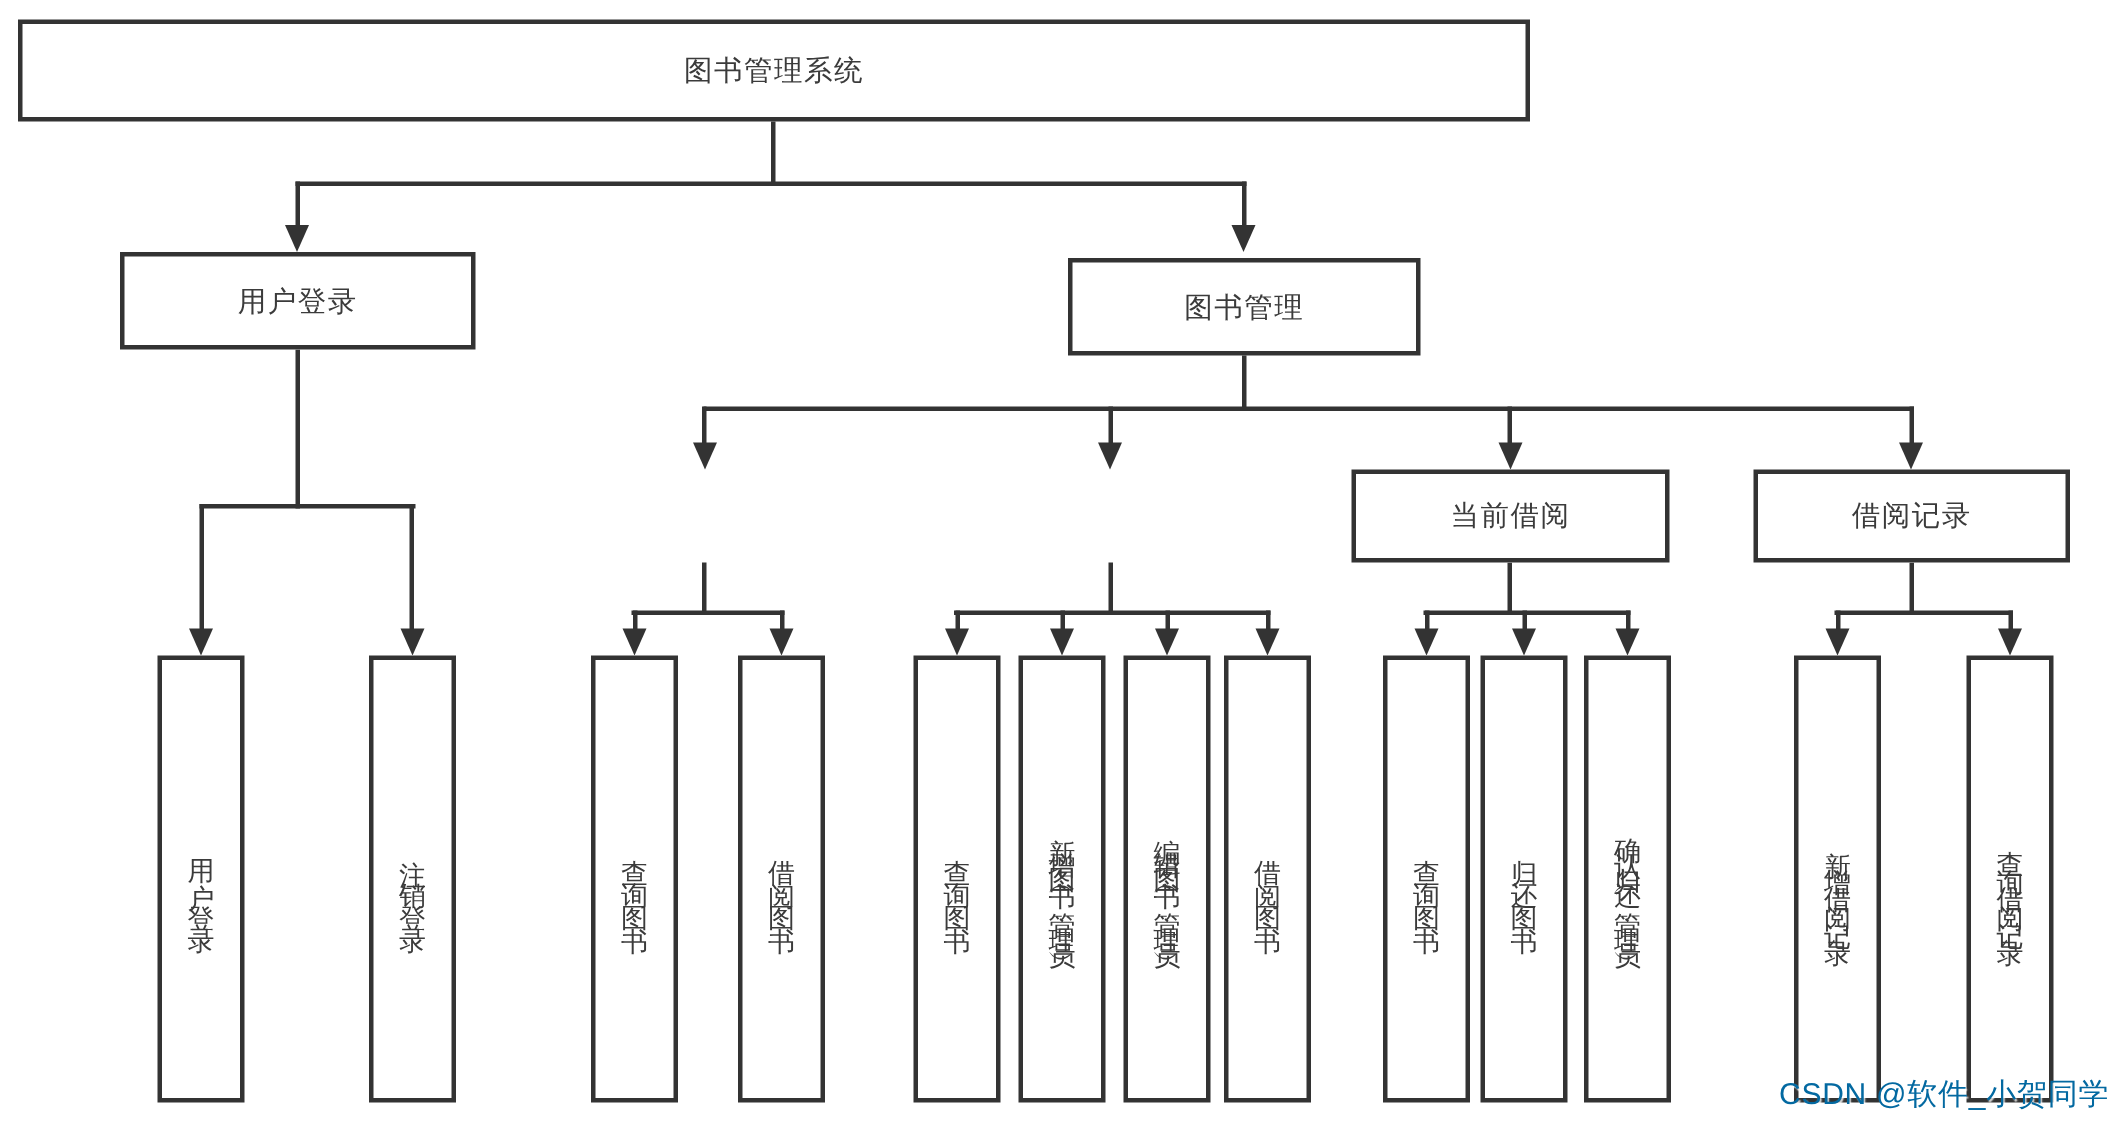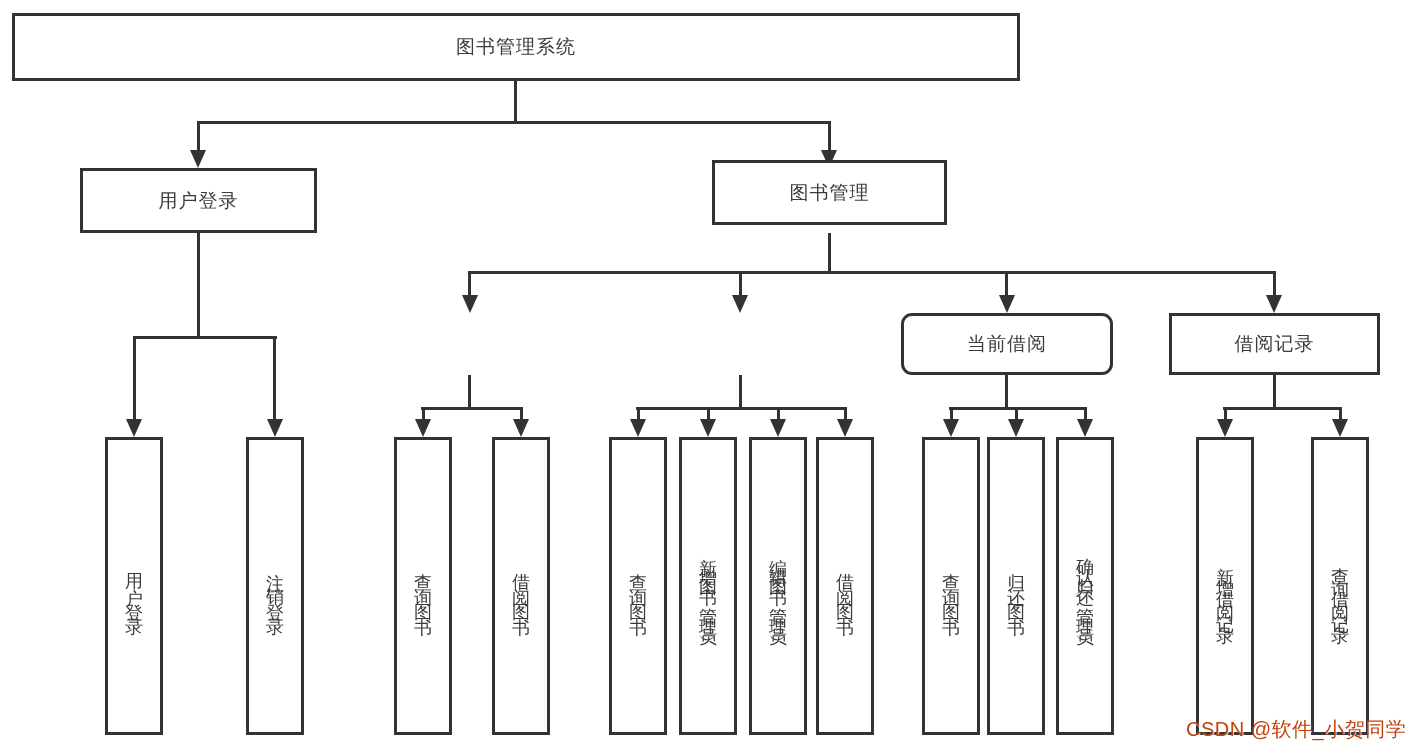--- a/index.html
+++ b/index.html
@@ -28,61 +28,61 @@
   
   .line { position:absolute; background:#333333; z-index:1; }
   .arrow {
     position:absolute; width:0; height:0; z-index:1;
     border-left:8px solid transparent;
     border-right:8px solid transparent;
     border-top:18px solid #333333;
   }
   .watermark {
     position:absolute; left:1186px; top:716px;
-    font-size:20px; color:#c2410c; letter-spacing:0.5px;
+    font-size:20px; color:#0369a1; letter-spacing:0.5px;
     text-shadow:1px 1px 1px rgba(255,255,255,0.85);
     z-index:5; white-space:nowrap;
   }
 </style>
 </head>
 <body>
 
 <div class="canvas">
 
   <div class="node" style="left:12px; top:13px; width:1008px; height:68px;">图书管理系统</div>
 
   <div class="line" style="left:514px; top:68px; width:3px; height:56px;"></div>
   <div class="line" style="left:197px; top:121px; width:634px; height:3px;"></div>
   <div class="line" style="left:197px; top:121px; width:3px; height:31px;"></div>
   <div class="arrow" style="left:190px; top:150px;"></div>
   <div class="line" style="left:828px; top:121px; width:3px; height:31px;"></div>
   <div class="arrow" style="left:821px; top:150px;"></div>
 
   <div class="node" style="left:80px; top:168px; width:237px; height:65px;">用户登录</div>
-  <div class="node" style="left:712px; top:160px; width:235px; height:65px;">图书管理</div>
+  <div class="node" style="left:712px; top:172px; width:235px; height:65px;">图书管理</div>
 
   <div class="line" style="left:197px; top:233px; width:3px; height:106px;"></div>
   <div class="line" style="left:133px; top:336px; width:144px; height:3px;"></div>
   <div class="line" style="left:133px; top:336px; width:3px; height:85px;"></div>
   <div class="line" style="left:273px; top:336px; width:3px; height:85px;"></div>
   <div class="arrow" style="left:126px; top:419px;"></div>
   <div class="arrow" style="left:267px; top:419px;"></div>
 
   <div class="line" style="left:828px; top:233px; width:3px; height:41px;"></div>
   <div class="line" style="left:469px; top:271px; width:807px; height:3px;"></div>
   <div class="line" style="left:468px; top:271px; width:3px; height:26px;"></div>
   <div class="line" style="left:739px; top:271px; width:3px; height:26px;"></div>
   <div class="line" style="left:1005px; top:271px; width:3px; height:26px;"></div>
   <div class="line" style="left:1273px; top:271px; width:3px; height:26px;"></div>
   <div class="arrow" style="left:462px; top:295px;"></div>
   <div class="arrow" style="left:732px; top:295px;"></div>
   <div class="arrow" style="left:999px; top:295px;"></div>
   <div class="arrow" style="left:1266px; top:295px;"></div>
 
-  <div class="node" style="left:901px; top:313px; width:212px; height:62px;border-radius:11px;">当前借阅</div>
+  <div class="node" style="left:901px; top:313px; width:212px; height:62px;">当前借阅</div>
   <div class="node" style="left:1169px; top:313px; width:211px; height:62px;">借阅记录</div>
 
   <div class="line" style="left:468px; top:375px; width:3px; height:35px;"></div>
   <div class="line" style="left:739px; top:375px; width:3px; height:35px;"></div>
   <div class="line" style="left:1005px; top:375px; width:3px; height:35px;"></div>
   <div class="line" style="left:1273px; top:375px; width:3px; height:35px;"></div>
 
   <div class="line" style="left:421px; top:407px; width:102px; height:3px;"></div>
   <div class="line" style="left:636px; top:407px; width:211px; height:3px;"></div>
   <div class="line" style="left:949px; top:407px; width:138px; height:3px;"></div>

